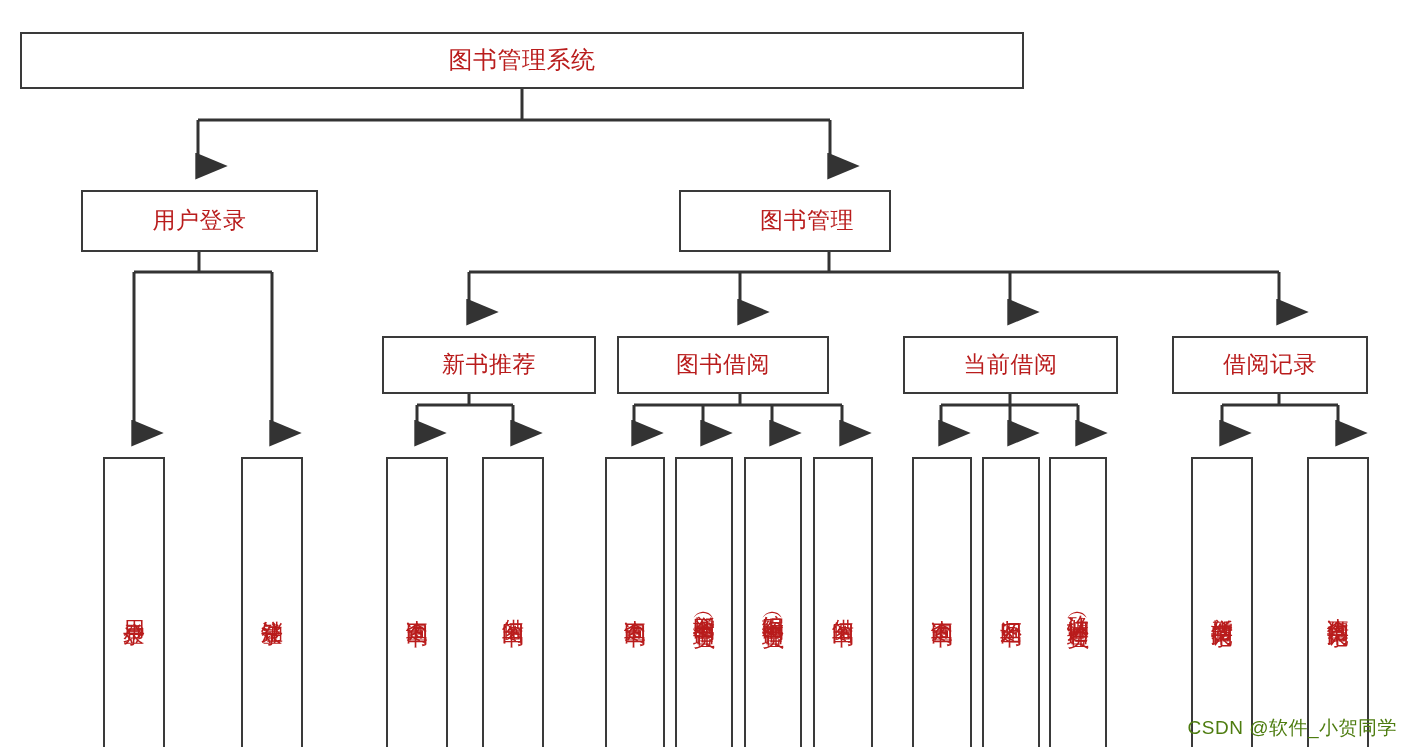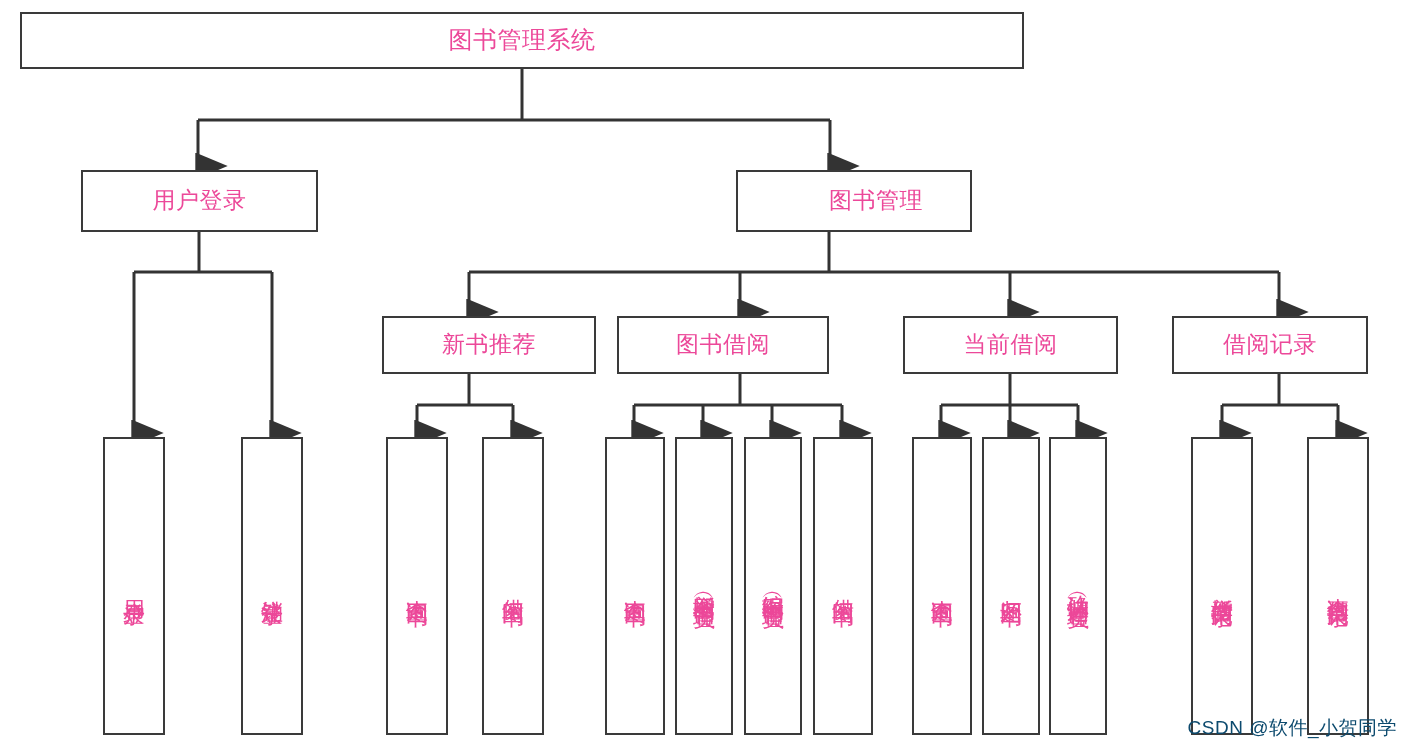--- a/index.html
+++ b/index.html
@@ -27,21 +27,22 @@
     pointer-events: none;
   }
   .node {
     position: absolute;
     box-sizing: border-box;
     background: #ffffff;
     border: 2.5px solid #3a3a3a;
     display: flex;
     align-items: center;
     justify-content: center;
-    color: #ec4899;
+    color: #b91c1c;
+    margin-top: 20px;
   }
   .node .label {
     display: block;
     text-align: center;
     line-height: 1.12;
     letter-spacing: 0.5px;
   }
   
   .node.h .label {
     font-size: 23px;
@@ -61,21 +62,21 @@
     font-size: 22px;
     line-height: 1.18;
     letter-spacing: 2px;
     white-space: nowrap;
   }
   .watermark {
     position: absolute;
     right: 8px;
     bottom: 6px;
     font-size: 19px;
-    color: #0c4a6e;
+    color: #4d7c0f;
     letter-spacing: 0.5px;
     white-space: nowrap;
     user-select: none;
   }
 </style>
 </head>
 <body>
 
 <div id="canvas">
 
@@ -129,21 +130,21 @@
     </g>
   </svg>
 
   <div class="node h root" style="left:20px; top:12px; width:1004px; height:57px;">
     <span class="label">图书管理系统</span>
   </div>
 
   <div class="node h" style="left:81px; top:170px; width:237px; height:62px;">
     <span class="label">用户登录</span>
   </div>
-  <div class="node h" style="left:736px; top:170px; width:236px; height:62px;padding-left:44px;">
+  <div class="node h" style="left:679px; top:170px; width:212px; height:62px;padding-left:44px;">
     <span class="label">图书管理</span>
   </div>
 
   <div class="node h" style="left:382px; top:316px; width:214px; height:58px;">
     <span class="label">新书推荐</span>
   </div>
   <div class="node h" style="left:617px; top:316px; width:212px; height:58px;">
     <span class="label">图书借阅</span>
   </div>
   <div class="node h" style="left:903px; top:316px; width:215px; height:58px;align-items:center;">

